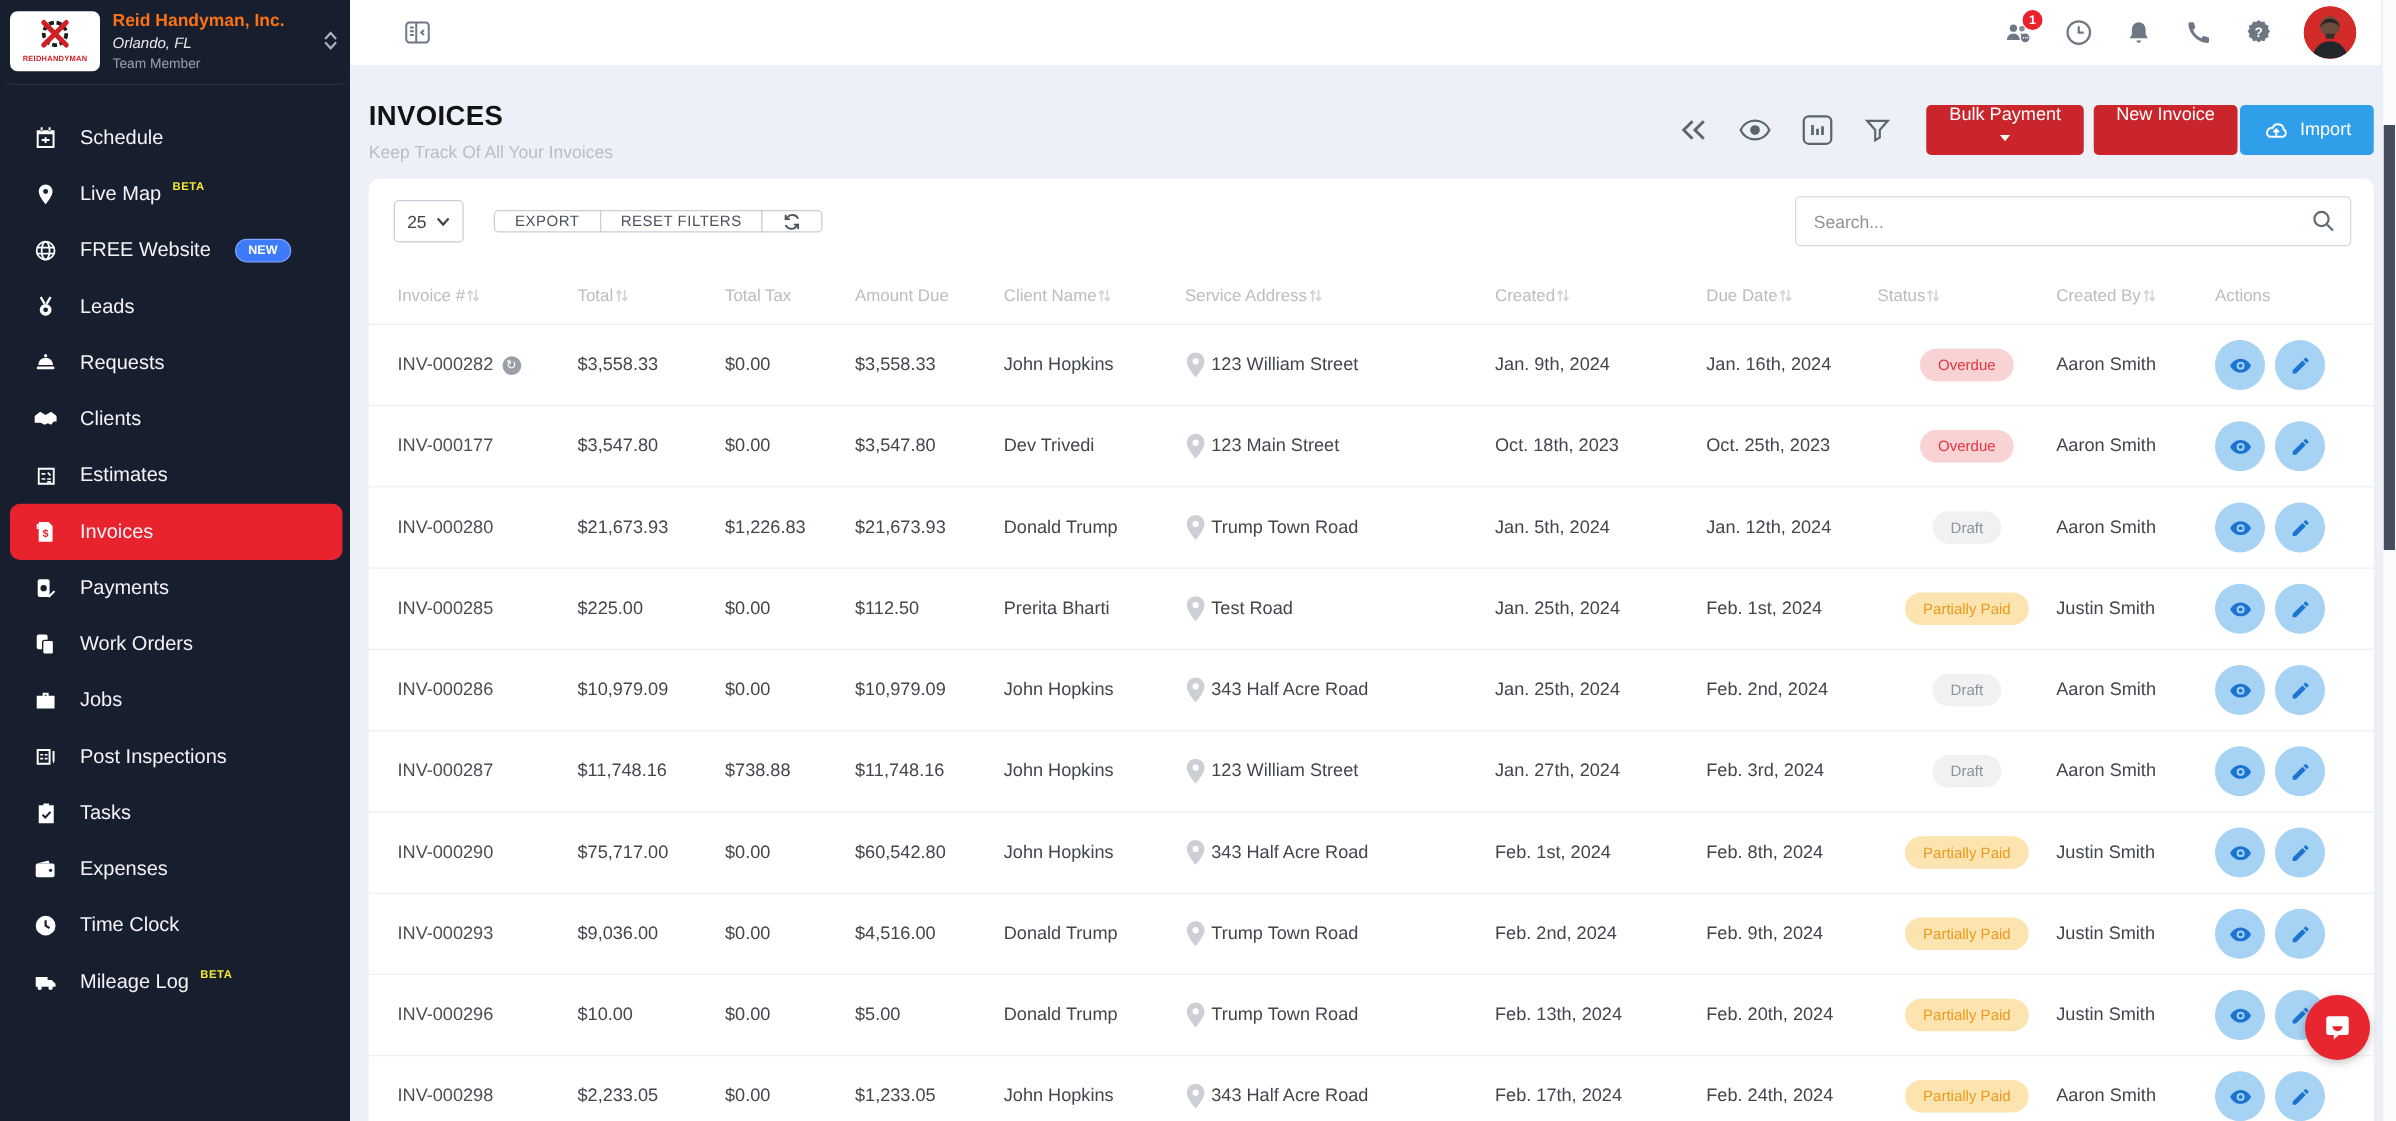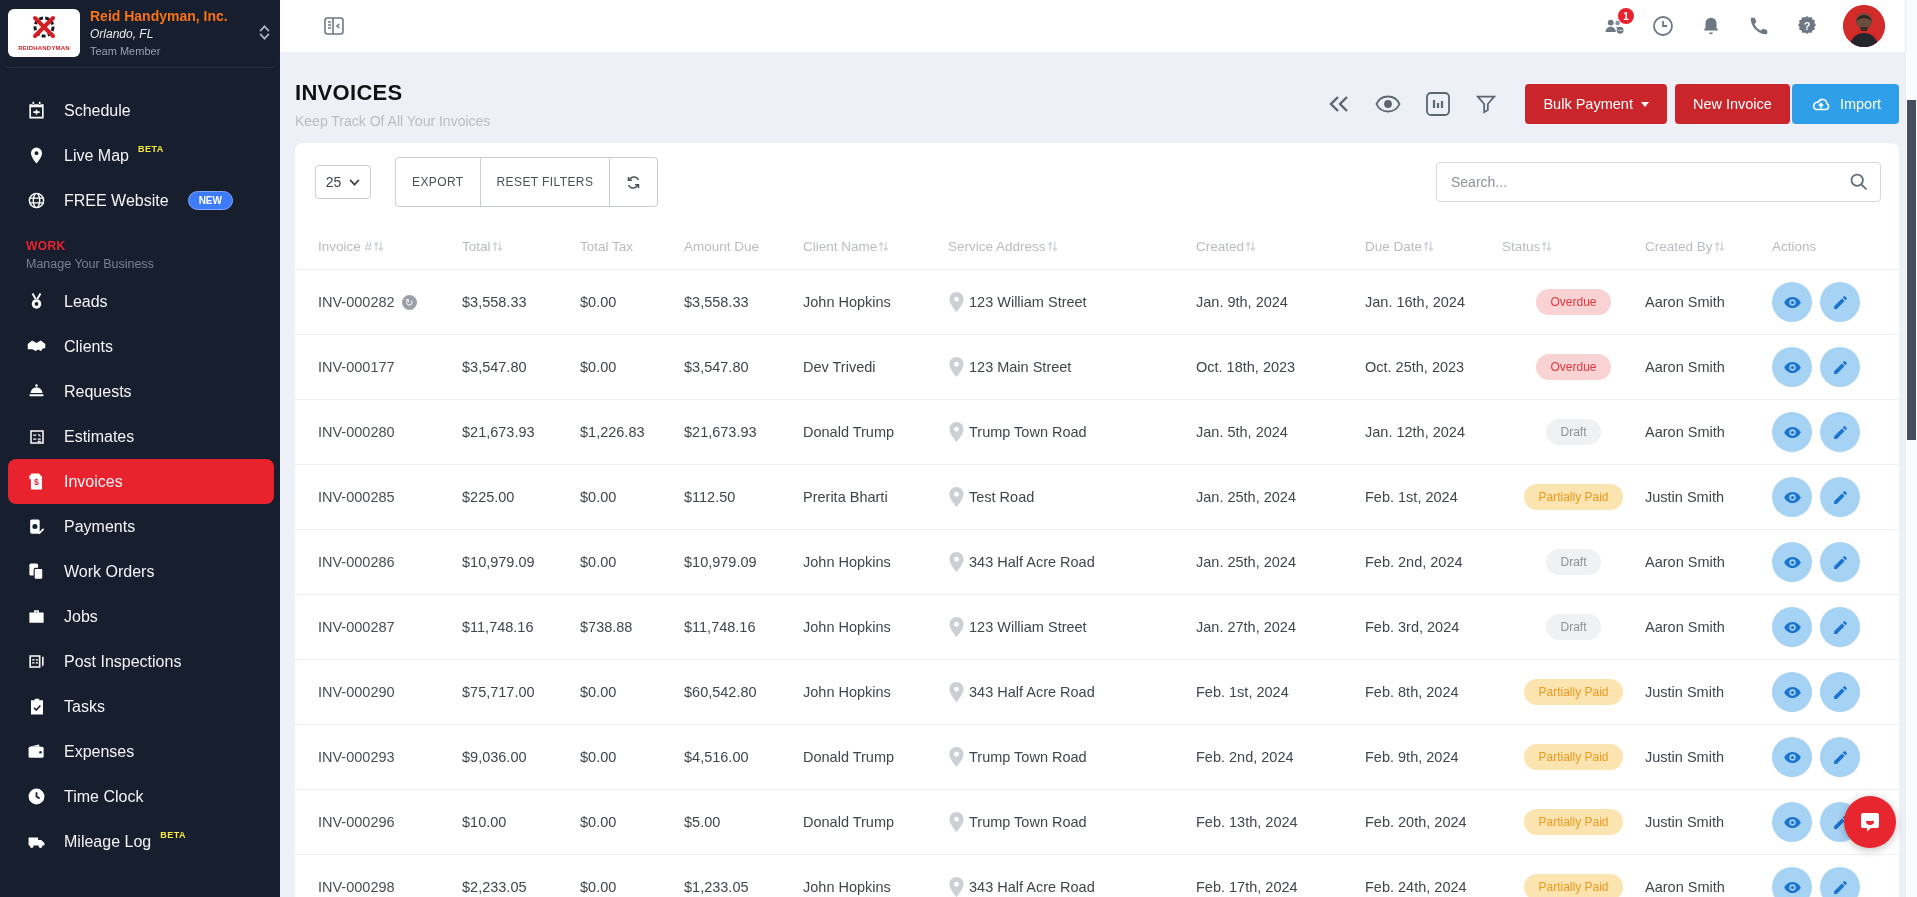--- a/index.html
+++ b/index.html
@@ -36,32 +36,32 @@
   .tb-badge { position:absolute; top:-6px; right:-7px; background:#e8232e; color:#fff; font-size:10px; font-weight:700; width:16px; height:16px; border-radius:50%; display:flex; align-items:center; justify-content:center; }
   .avatar { width:42px; height:42px; border-radius:50%; background:#d32a2a; overflow:hidden; cursor:pointer; flex:0 0 auto; }
 
   .content { height:845px; padding:28px 6px 0 15px; }
   .page-head { display:flex; align-items:flex-start; justify-content:space-between; }
   .pg-title { font-size:22px; font-weight:800; color:#101214; letter-spacing:.3px; }
   .pg-sub { font-size:14px; color:#b9bdc4; margin-top:7px; }
   .head-tools { display:flex; align-items:center; gap:24px; margin-top:4px; }
   .ht-ic { color:#5c6670; cursor:pointer; display:flex; align-items:center; }
   .btn { height:40px; border:none; border-radius:4px; font-family:inherit; font-size:14.5px; font-weight:500; color:#fff; padding:0 18px; display:flex; align-items:center; gap:8px; cursor:pointer; }
-  .btn-red { background:var(--btn-red,#c9252b); }
+  .btn-red { background:var(--btn-red,#c9252b);flex-direction:column; }
   .btn-blue { background:var(--btn-blue,#2f9fe9); margin-left:-6px; }
   .btn-group-head { display:flex; gap:8px; margin-left:4px; }
   .caret-down { width:0; height:0; border-left:4px solid transparent; border-right:4px solid transparent; border-top:5px solid #fff; display:inline-block; }
 
   
   .card { margin-top:14px; background:#fff; border-radius:8px 8px 0 0; height:760px; padding-top:14px; }
   .controls { display:flex; align-items:center; justify-content:space-between; padding:0 18px 16px 20px; }
   .ctl-left { display:flex; align-items:center; gap:24px; }
   .select { width:56px; height:34px; border:1px solid #c9ced4; border-radius:4px; display:flex; align-items:center; justify-content:center; gap:8px; font-size:14px; color:#3c4248; cursor:pointer; background:#fff; }
   .btn-group { display:flex; }
-  .gbtn { height:50px; background:#fff; border:1px solid #c9ced4; font-family:inherit; font-size:12px; font-weight:500; letter-spacing:.4px; color:#4b5158; padding:0 16px; cursor:pointer; display:flex; align-items:center; }
+  .gbtn { height:18px; background:#fff; border:1px solid #c9ced4; font-family:inherit; font-size:12px; font-weight:500; letter-spacing:.4px; color:#4b5158; padding:0 16px; cursor:pointer; display:flex; align-items:center; }
   .gbtn + .gbtn { margin-left:-1px; }
   .gbtn:first-child { border-radius:4px 0 0 4px; }
   .gbtn:last-child { border-radius:0 4px 4px 0; }
   .search-wrap { position:relative; width:445px; }
   .search-wrap input { width:100%; height:40px; border:1px solid #d5d9dd; border-radius:4px; font-family:inherit; font-size:14px; color:#3c4248; padding:0 42px 0 14px; outline:none; }
   .search-wrap input::placeholder { color:#8d9298; }
   .search-ic { position:absolute; right:12px; top:9px; color:#5f6a75; cursor:pointer; }
 
   
   .thead, .trow { display:grid; grid-template-columns:144px 118px 104px 119px 145px 248px 169px 137px 143px 127px 1fr; align-items:center; padding:0 24px 0 23px; }
@@ -139,52 +139,48 @@
             <svg width="19" height="19" viewBox="0 0 24 24" fill="none" stroke="#fff" stroke-width="1.8">
               <circle cx="12" cy="12" r="9"></circle>
               <ellipse cx="12" cy="12" rx="4" ry="9"></ellipse>
               <path d="M3.5 9h17M3.5 15h17"></path>
             </svg>
           </span>
         <span>FREE Website</span>
         <span class="badge-new">NEW</span>
       </div>
 
-      <div class="nav-section">
-        <div class="sec-title">WORK</div>
-        <div class="sec-sub">Manage Your Business</div>
-      </div>
 
       <div class="nav-item">
         <span class="nico">
             <svg width="19" height="19" viewBox="0 0 24 24" fill="#fff">
               <path d="M7 2l4 7M17 2l-4 7" stroke="#fff" stroke-width="2.4" fill="none"></path>
               <circle cx="12" cy="15" r="6"></circle>
               <circle cx="12" cy="15" r="2.4" fill="#171e2e"></circle>
             </svg>
           </span>
         <span>Leads</span>
       </div>
       <div class="nav-item">
         <span class="nico">
-            <svg width="21" height="21" viewBox="0 0 24 24" fill="#fff">
-              <path d="M2 9l5-4 5 3 5-3 5 4v5h-2.5l-2.5 3-3-1.5L11 17l-3.5-2H2z"></path>
-            </svg>
-          </span>
-        <span>Clients</span>
-      </div>
-      <div class="nav-item">
-        <span class="nico">
             <svg width="19" height="19" viewBox="0 0 24 24" fill="#fff">
               <circle cx="12" cy="4.5" r="1.6"></circle>
               <path d="M12 6.5a7.5 7.5 0 0 1 7.5 7.5h-15A7.5 7.5 0 0 1 12 6.5z"></path>
               <rect x="3" y="15.5" width="18" height="2.6" rx="1.3"></rect>
             </svg>
           </span>
         <span>Requests</span>
+      </div>
+      <div class="nav-item">
+        <span class="nico">
+            <svg width="21" height="21" viewBox="0 0 24 24" fill="#fff">
+              <path d="M2 9l5-4 5 3 5-3 5 4v5h-2.5l-2.5 3-3-1.5L11 17l-3.5-2H2z"></path>
+            </svg>
+          </span>
+        <span>Clients</span>
       </div>
       <div class="nav-item">
         <span class="nico">
             <svg width="18" height="18" viewBox="0 0 24 24" fill="#fff">
               <path d="M3 3h18v18H3zM5 5h14v14H5z" fill-rule="evenodd"></path>
               <path d="M7 8.5h4v1.8H7zM14.2 7.5l3 3-1.3 1.3-3-3zM7 14h4v1.8H7zM13 14h4v1.8h-4zM13 17h4v1.8h-4z"></path>
             </svg>
           </span>
         <span>Estimates</span>
       </div>

